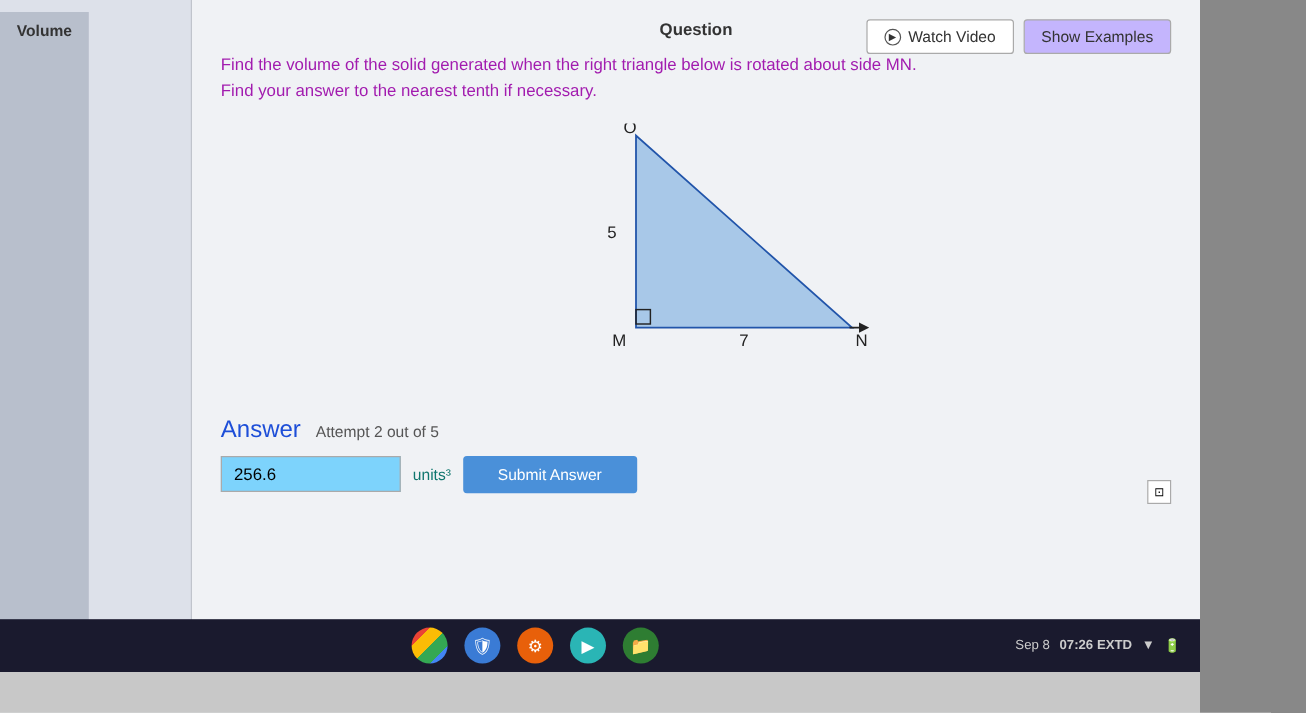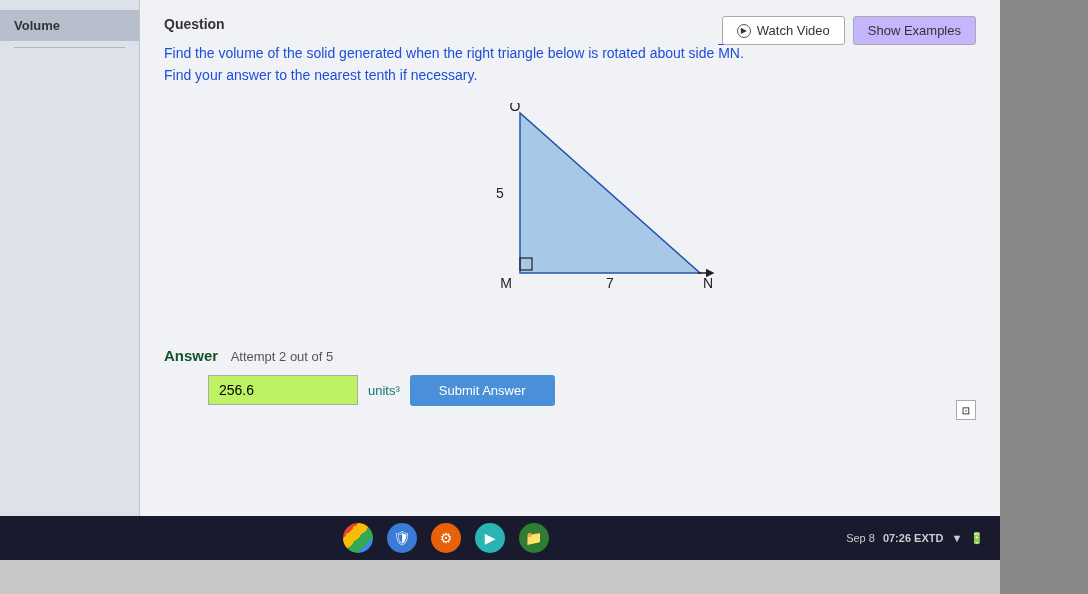--- a/index.html
+++ b/index.html
@@ -18,24 +18,23 @@
       top: 0;
       left: 0;
       width: 1000px;
       height: 560px;
       background: #e8eaf0;
       display: flex;
     }
 
     
     .sidebar {
-      width: 140px;
+      width: 160px;
       background: #dde1ea;
       display: flex;
-      flex-direction: column;
       padding: 10px 0;
       border-right: 1px solid #c0c4cc;
     }
 
     .sidebar-item {
       padding: 8px 14px;
       font-size: 13px;
       color: #333;
       cursor: pointer;
     }
@@ -70,20 +69,21 @@
       background: #f0f2f5;
       padding: 16px 24px;
       position: relative;
     }
 
     .section-title {
       font-size: 14px;
       font-weight: bold;
       color: #333;
       margin-bottom: 10px;
+      text-align: center;
     }
 
     .top-buttons {
       position: absolute;
       top: 16px;
       right: 24px;
       display: flex;
       gap: 8px;
     }
 
@@ -116,21 +116,21 @@
       border: 1px solid #555;
       border-radius: 50%;
       display: inline-flex;
       align-items: center;
       justify-content: center;
       font-size: 8px;
     }
 
     .question-text {
       font-size: 14px;
-      color: #1d4ed8;
+      color: #a21caf;
       line-height: 1.6;
       margin-top: 8px;
       margin-bottom: 16px;
       max-width: 700px;
     }
 
     .triangle-area {
       display: flex;
       justify-content: center;
       margin: 0 0 24px 0;
@@ -140,46 +140,45 @@
       position: relative;
       width: 320px;
       height: 220px;
     }
 
     .answer-section {
       margin-top: 10px;
     }
 
     .answer-label {
-      font-size: 15px;
-      font-weight: bold;
-      color: #14532d;
+      font-size: 20px;
+      font-weight: normal;
+      color: #1d4ed8;
       margin-right: 8px;
     }
 
     .attempt-text {
       font-size: 13px;
       color: #555;
     }
 
     .answer-row {
       display: flex;
       align-items: center;
       gap: 10px;
       margin-top: 10px;
     }
 
     .answer-input {
       border: 1px solid #aaa;
       padding: 6px 10px;
       font-size: 14px;
       width: 150px;
-      background: #bef264;
+      background: #7dd3fc;
       outline: none;
-      margin-left: 44px;
     }
 
     .units-text {
       font-size: 13px;
       color: #0f766e;
     }
 
     .btn-submit {
       background: #4a90d9;
       color: white;

